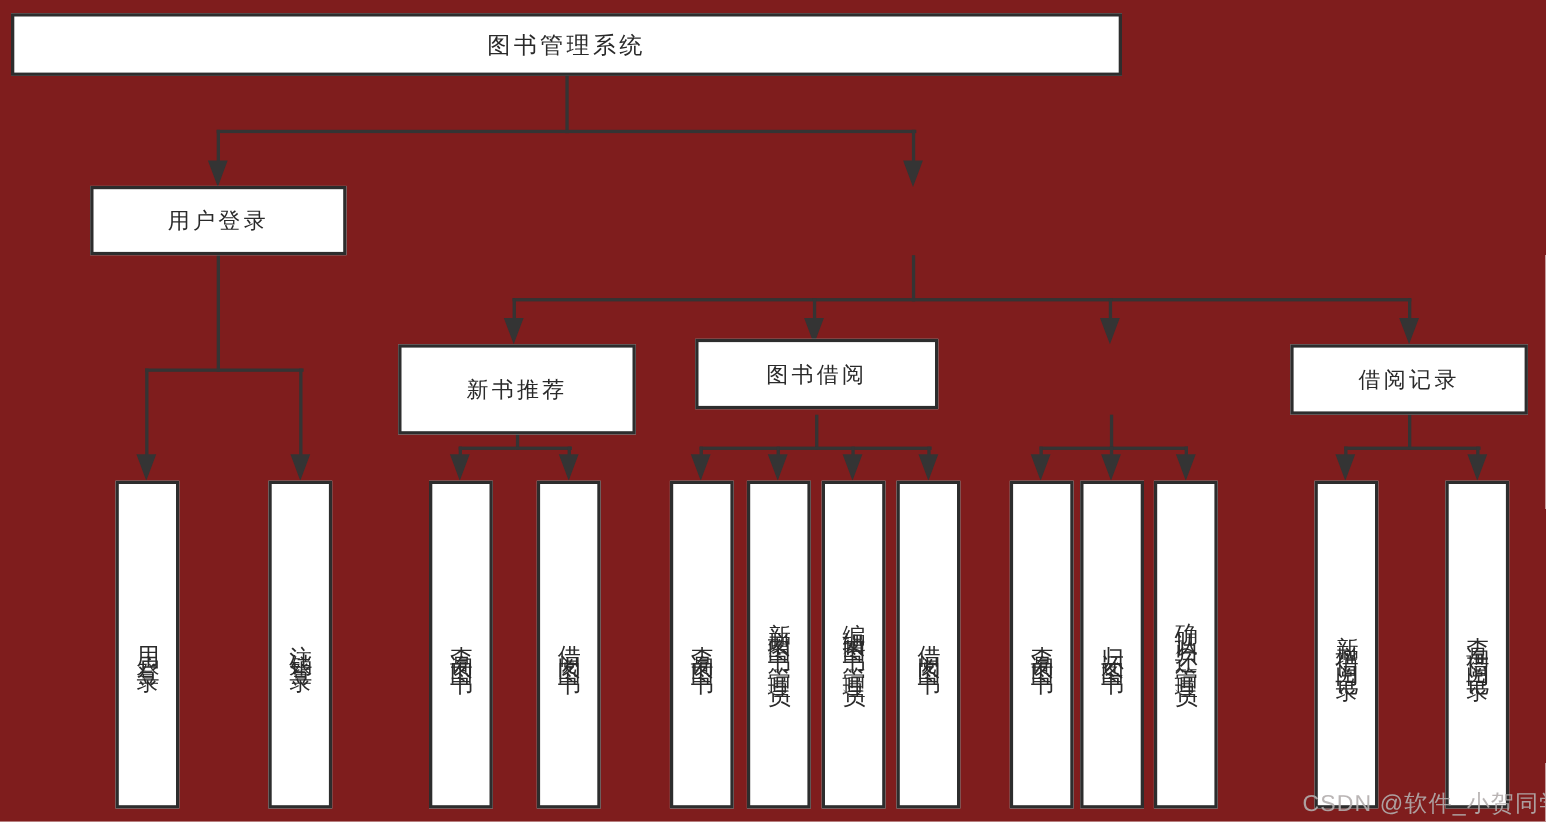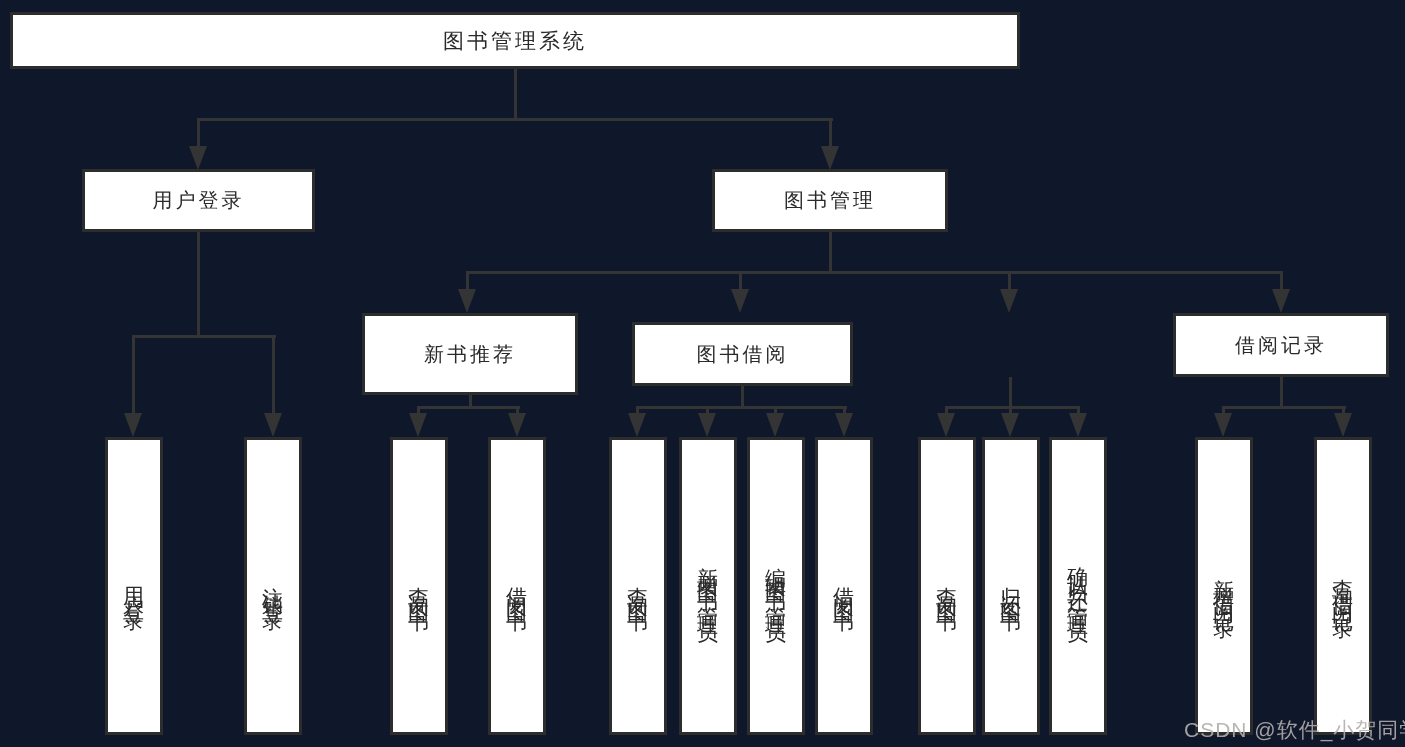--- a/index.html
+++ b/index.html
@@ -1,19 +1,19 @@
 <!DOCTYPE html>
 <html><head>
 <meta charset="utf-8">
 <style>
   html,body{margin:0;padding:0;background:#ffffff;}
   #stage{
     position:relative;
     width:1405px;height:747px;
-    background:#0f172a;
+    background:#7f1d1d;
     font-family:"Liberation Sans","DejaVu Sans",sans-serif;
     color:#2a2a2a;
     overflow:hidden;
   }
   .box{
     position:absolute;
     box-sizing:border-box;
     background:#ffffff;
     border:3px solid #2d2d2d;
     display:flex;
@@ -72,29 +72,26 @@
 <div id="stage">
 
   <div class="box root" style="left:10px;top:12px;width:1010px;height:57px;">
     <span>图书管理系统</span>
   </div>
 
   <div class="box" style="left:82px;top:169px;width:233px;height:63px;">
     <span>用户登录</span>
   </div>
 
-  <div class="box" style="left:712px;top:169px;width:236px;height:63px;">
-    <span>图书管理</span>
-  </div>
 
   <div class="box" style="left:362px;top:313px;width:216px;height:82px;">
     <span>新书推荐</span>
   </div>
 
-  <div class="box" style="left:632px;top:322px;width:221px;height:64px;">
+  <div class="box" style="left:632px;top:308px;width:221px;height:64px;">
     <span>图书借阅</span>
   </div>
 
 
   <div class="box" style="left:1173px;top:313px;width:216px;height:64px;">
     <span>借阅记录</span>
   </div>
 
   <div class="leaf" style="left:105px;">
     <span>用户登录</span>

